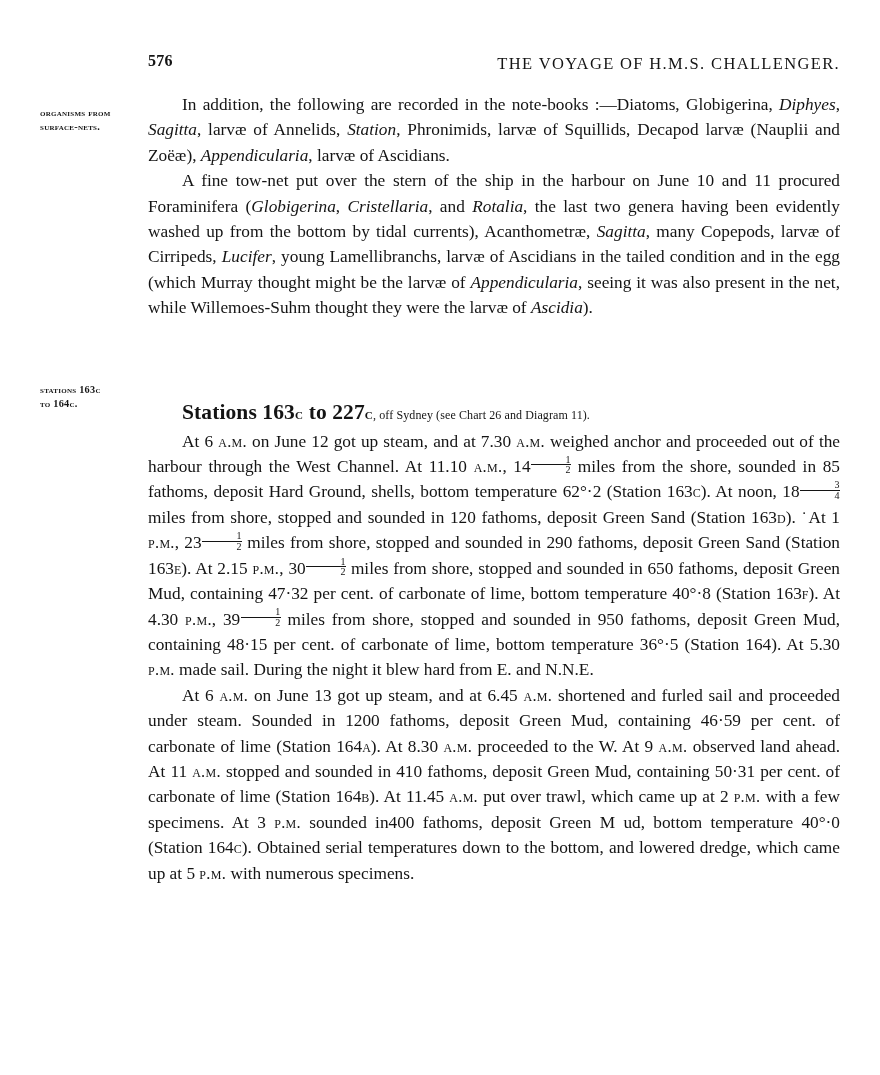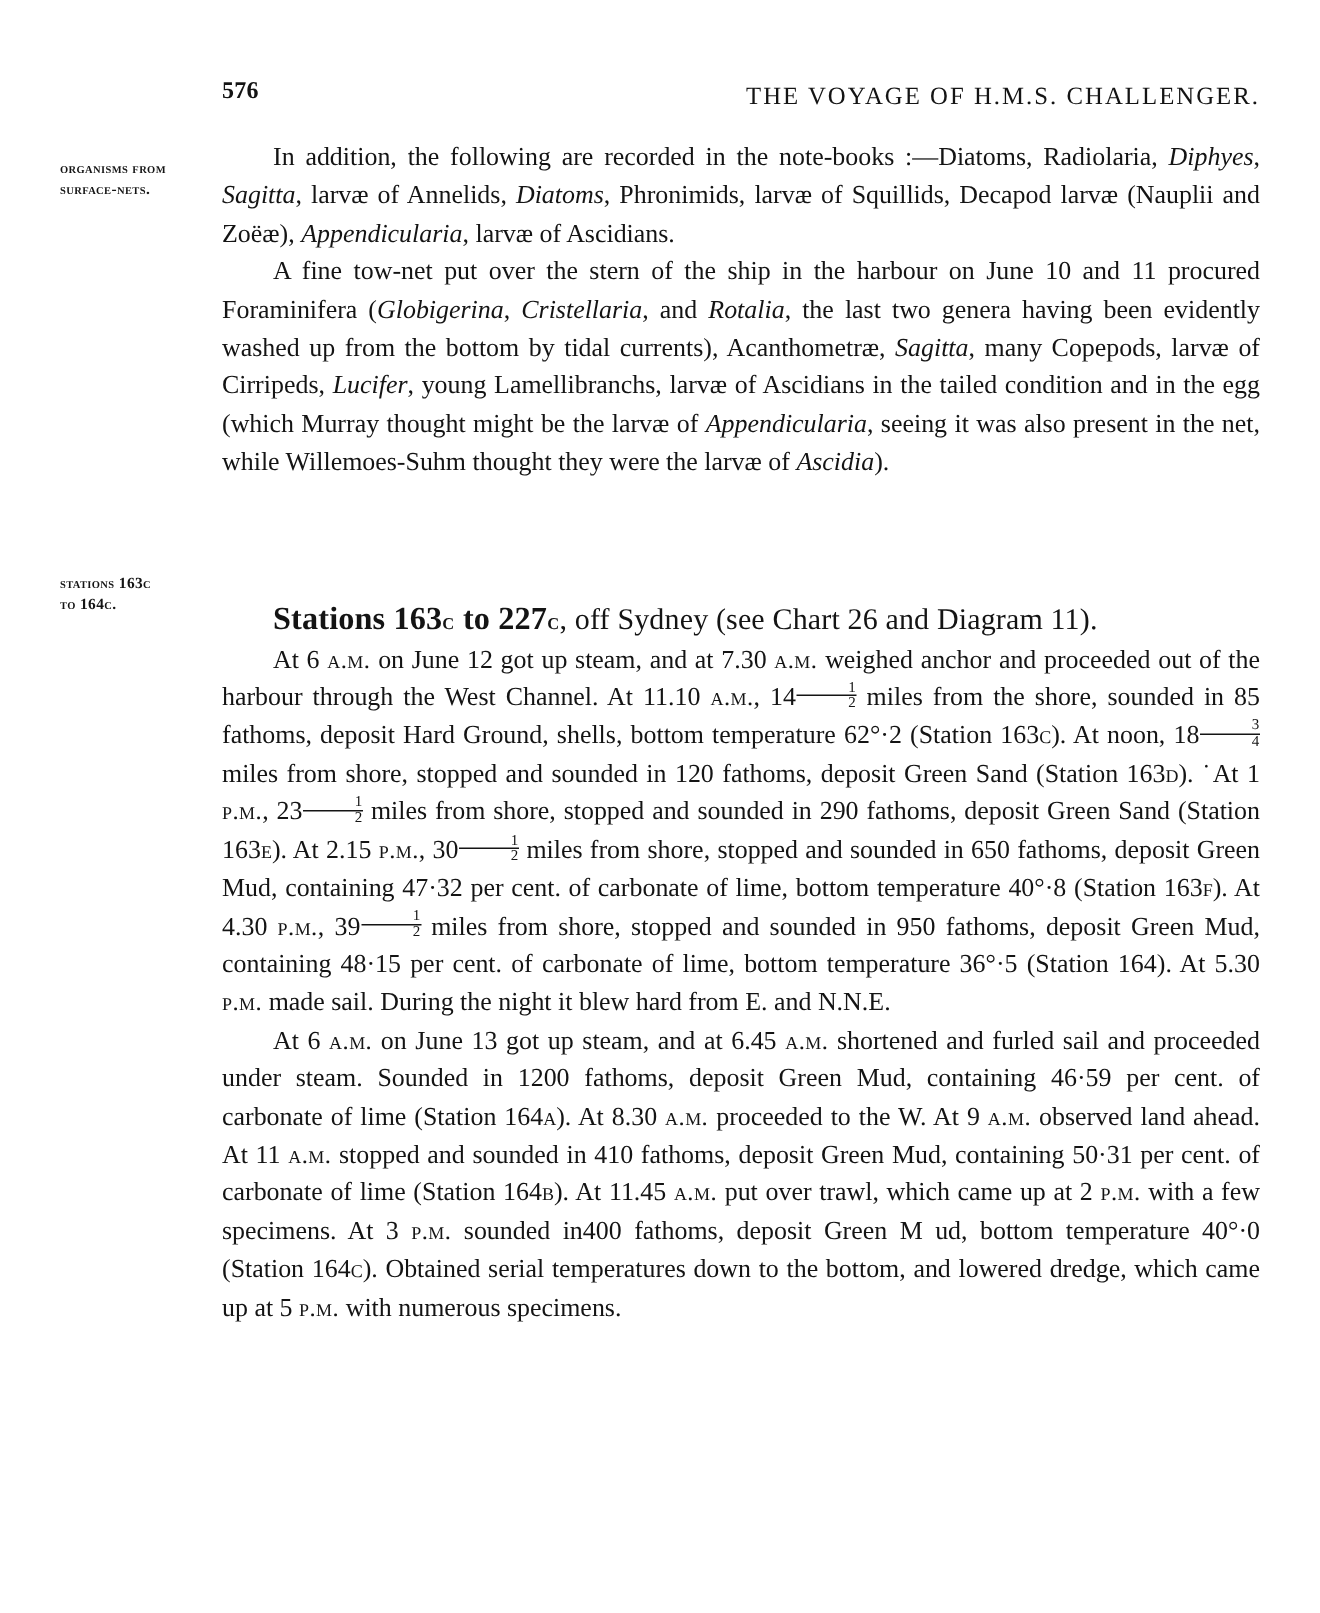--- a/index.html
+++ b/index.html
@@ -83,21 +83,21 @@
 
   
   .section-head {
     font-size: 21.5px;
     line-height: 27px;
     margin: 0;
     text-indent: 34px;
     letter-spacing: 0.1px;
   }
   .section-head .title { font-weight: bold; }
-  .section-head .rest  { font-size: 20px; }
+  .section-head .rest  { font-size: 12px; }
   .section-head .sc {
     font-size: 0.76em;
     text-transform: lowercase;
   }
 
   .datestamp { text-indent: 34px; }
 
   
   i { font-style: italic; }
 
@@ -150,21 +150,21 @@
   <div>Surface-Nets.</div>
 </div>
 
 <div class="sidenote" id="sidenote-stations">
   <div>Stations 163c</div>
   <div>to 164c.</div>
 </div>
 
 <div class="column">
 
-  <p><span>In addition, the following are recorded in the note-books :—Diatoms, Radiolaria, </span><i>Diphyes</i><span>, </span><i>Sagitta</i><span>, larvæ of Annelids, </span><i>Diatoms</i><span>, Phronimids, larvæ of Squillids, Decapod larvæ (Nauplii and Zoëæ), </span><i>Appendicularia</i><span>, larvæ of Ascidians.</span></p>
+  <p><span>In addition, the following are recorded in the note-books :—Diatoms, Globigerina, </span><i>Diphyes</i><span>, </span><i>Sagitta</i><span>, larvæ of Annelids, </span><i>Station</i><span>, Phronimids, larvæ of Squillids, Decapod larvæ (Nauplii and Zoëæ), </span><i>Appendicularia</i><span>, larvæ of Ascidians.</span></p>
 
   <p><span>A fine tow-net put over the stern of the ship in the harbour on June 10 and 11 procured Foraminifera (</span><i>Globigerina</i><span>, </span><i>Cristellaria</i><span>, and </span><i>Rotalia</i><span>, the last two genera having been evidently washed up from the bottom by tidal currents), Acanthometræ, </span><i>Sagitta</i><span>, many Copepods, larvæ of Cirripeds, </span><i>Lucifer</i><span>, young Lamellibranchs, larvæ of Ascidians in the tailed condition and in the egg (which Murray thought might be the larvæ of </span><i>Appendicularia</i><span>, seeing it was also present in the net, while Willemoes-Suhm thought they were the larvæ of </span><i>Ascidia</i><span>).</span></p>
 
   <div class="gap-block"></div>
 
   <p class="section-head"><span class="title">Stations 163</span><span class="title sc">c</span><span class="title"> to 227</span><span class="title sc">c</span><span class="rest">, off Sydney (see Chart 26 and Diagram 11).</span></p>
 
 
   <p><span>At 6 </span><span class="sc">a.m.</span><span> on June 12 got up steam, and at 7.30 </span><span class="sc">a.m.</span><span> weighed anchor and proceeded out of the harbour through the West Channel.  At 11.10 </span><span class="sc">a.m.</span><span>, 14</span><span class="frac"><span class="num">1</span><span class="den">2</span></span><span> miles from the shore, sounded in 85 fathoms, deposit Hard Ground, shells, bottom temperature 62</span><span class="deg"></span><span class="middot"></span><span>2</span><span> (Station 163</span><span class="stn">c</span><span>).  At noon, 18</span><span class="frac"><span class="num">3</span><span class="den">4</span></span><span> miles from shore, stopped and sounded in 120 fathoms, deposit Green Sand (Station 163</span><span class="stn">d</span><span>). ˙At 1 </span><span class="sc">p.m.</span><span>, 23</span><span class="frac"><span class="num">1</span><span class="den">2</span></span><span> miles from shore, stopped and sounded in 290 fathoms, deposit Green Sand (Station 163</span><span class="stn">e</span><span>).  At 2.15 </span><span class="sc">p.m.</span><span>, 30</span><span class="frac"><span class="num">1</span><span class="den">2</span></span><span> miles from shore, stopped and sounded in 650 fathoms, deposit Green Mud, containing 47</span><span class="middot"></span><span>32</span><span> per cent. of carbonate of lime, bottom temperature 40</span><span class="deg"></span><span class="middot"></span><span>8</span><span> (Station 163</span><span class="stn">f</span><span>).  At 4.30 </span><span class="sc">p.m.</span><span>, 39</span><span class="frac"><span class="num">1</span><span class="den">2</span></span><span> miles from shore, stopped and sounded in 950 fathoms, deposit Green Mud, containing 48</span><span class="middot"></span><span>15</span><span> per cent. of carbonate of lime, bottom temperature 36</span><span class="deg"></span><span class="middot"></span><span>5</span><span> (Station 164).  At 5.30 </span><span class="sc">p.m.</span><span> made sail.  During the night it blew hard from E. and N.N.E.</span></p>
 

